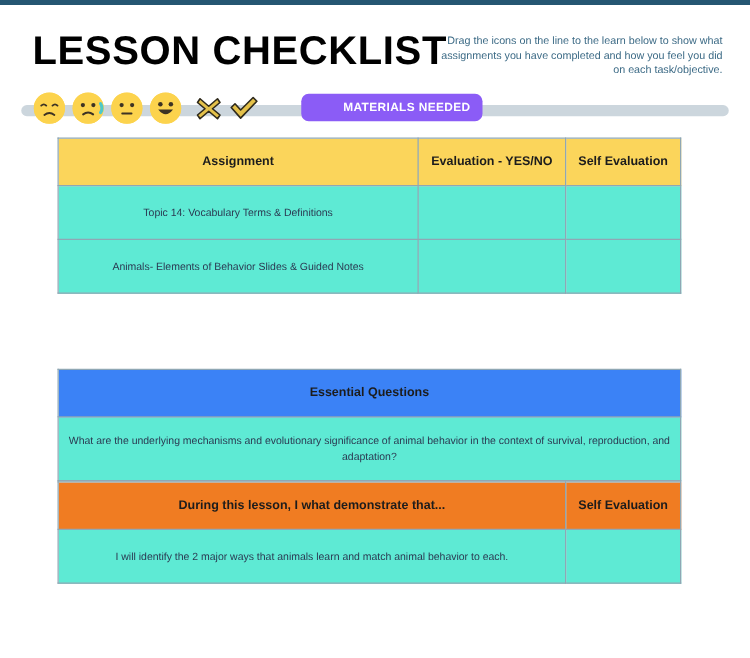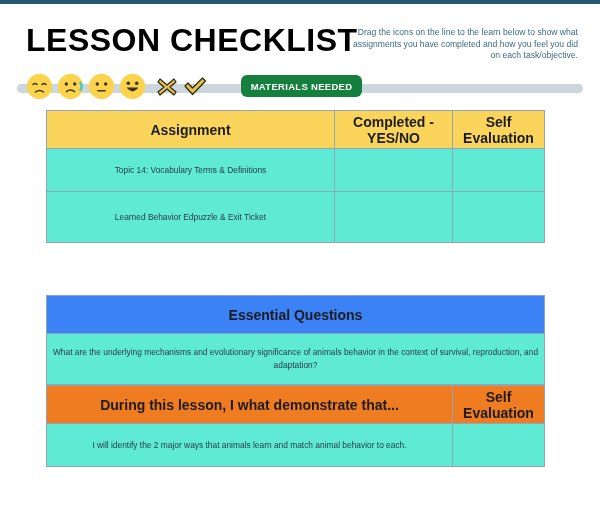--- a/index.html
+++ b/index.html
@@ -97,46 +97,47 @@
   #mark-x { left: 155px; }
   #mark-check { left: 183px; }
 
   #materials-pill {
     position: absolute;
     top: 1px;
     left: 241px;
     width: 121px;
     height: 22px;
     border-radius: 6px;
-    background: #15803d;
+    background: #8b5cf6;
     color: #ffffff;
     font-size: 9.5px;
     font-weight: bold;
     letter-spacing: 0.3px;
     display: flex;
     align-items: center;
     justify-content: center;
     font-family: "Liberation Sans", sans-serif;
+    padding-left: 24px;
   }
 
   
   .sheet-table {
     position: absolute;
     border-collapse: collapse;
     table-layout: fixed;
     border: 1.4px solid #2b4a5e;
   }
   .sheet-table td, .sheet-table th {
     border: 1px solid #8fa7b4;
     padding: 0;
     text-align: center;
     vertical-align: middle;
   }
   .hdr {
-    font-size: 14px;
+    font-size: 10px;
     font-weight: bold;
     color: #1c1c1c;
     height: 37px;
   }
   .hdr-yellow { background: #fbd55b; }
   .hdr-teal   { background: #3b82f6; }
   .hdr-orange { background: #f07c22; }
   .body-cell {
     background: #5eead4;
     font-size: 8.4px;
@@ -241,50 +242,50 @@
 
 <table class="sheet-table" id="table-assignments">
   <colgroup>
     <col style="width:288px">
       <col style="width:118px">
       <col style="width:92px">
   </colgroup>
   <thead>
     <tr>
       <th class="hdr hdr-yellow">Assignment</th>
-      <th class="hdr hdr-yellow">Completed - YES/NO</th>
+      <th class="hdr hdr-yellow">Evaluation - YES/NO</th>
       <th class="hdr hdr-yellow">Self Evaluation</th>
     </tr>
   </thead>
   <tbody>
     <tr>
       <td class="body-cell">Topic 14: Vocabulary Terms &amp; Definitions</td>
       <td class="body-cell"></td>
       <td class="body-cell"></td>
     </tr>
     <tr>
-      <td class="body-cell tall-cell">Learned Behavior Edpuzzle &amp; Exit Ticket</td>
-      <td class="body-cell tall-cell"></td>
-      <td class="body-cell tall-cell"></td>
+      <td class="body-cell">Animals- Elements of Behavior Slides &amp; Guided Notes</td>
+      <td class="body-cell"></td>
+      <td class="body-cell"></td>
     </tr>
   </tbody>
 </table>
 
 <table class="sheet-table" id="table-essential">
   <colgroup>
       <col style="width:498px">
     </colgroup>
   <thead>
     <tr>
       <th class="hdr hdr-teal">Essential Questions</th>
     </tr>
   </thead>
   <tbody>
     <tr>
-      <td class="body-cell eq-cell">What are the underlying mechanisms and evolutionary significance of animals behavior in the context of survival, reproduction, and adaptation?</td>
+      <td class="body-cell eq-cell">What are the underlying mechanisms and evolutionary significance of animal behavior in the context of survival, reproduction, and adaptation?</td>
     </tr>
   </tbody>
 </table>
 
 <table class="sheet-table" id="table-objectives">
   <colgroup>
       <col style="width:406px">
       <col style="width:92px">
     </colgroup>
   <thead>

